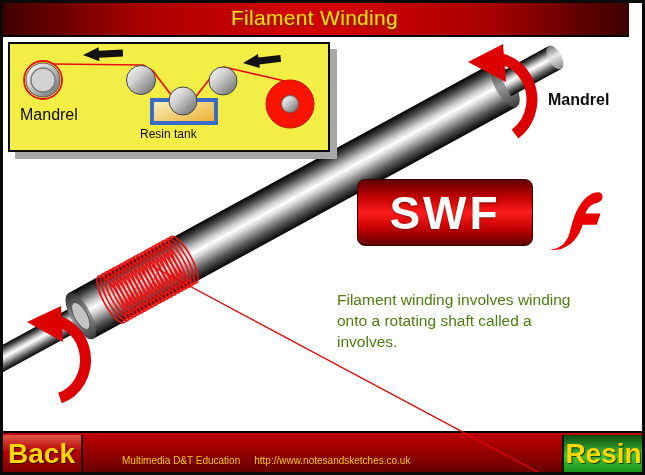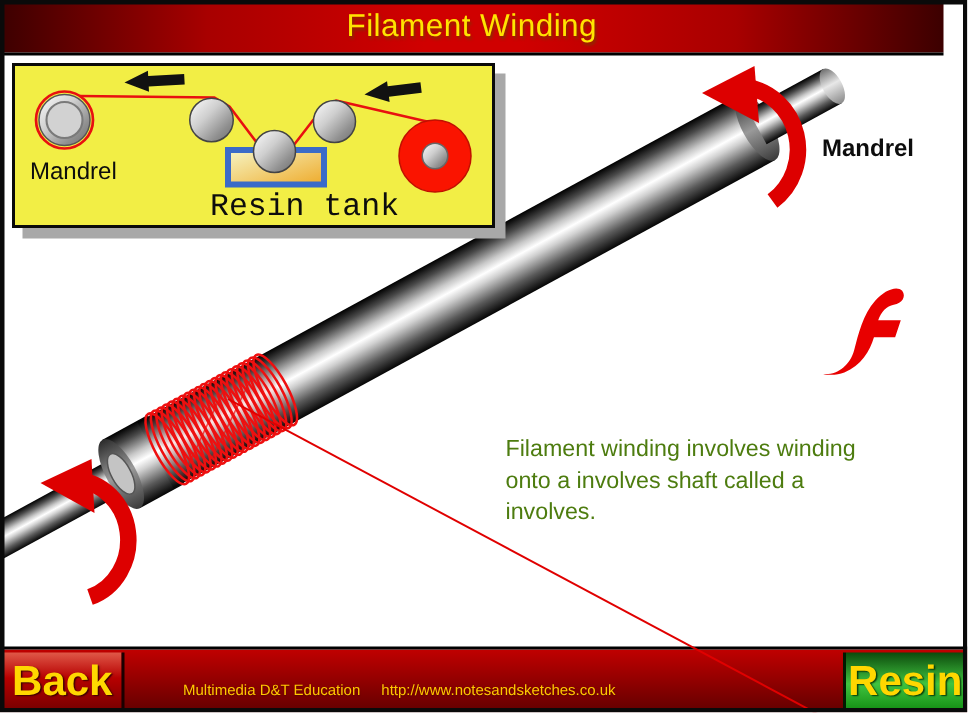--- a/index.html
+++ b/index.html
@@ -24,21 +24,21 @@
   .stage-svg{position:absolute;left:0;top:0;z-index:1;}
   .callout-svg{position:absolute;left:0;top:0;z-index:30;pointer-events:none;}
   
   .inset{
     position:absolute;left:8px;top:42px;width:322px;height:110px;z-index:5;
     background:#f2ee45;border:2px solid #0a0a0a;box-shadow:7px 7px 0 #a8a8a8;
   }
   .inset svg{position:absolute;left:0;top:0;}
   .inset-label{position:absolute;color:#0d0d0d;font-size:16px;}
   .inset-label.mandrel{left:10px;top:62px;}
-  .inset-label.tank{left:130px;top:83px;font-size:21px;font-family:Liberation Mono, monospace;}
+  .inset-label.tank{left:130px;top:83px;font-size:12px;}
   
   .swf-badge{
     position:absolute;left:357px;top:179px;width:176px;height:67px;z-index:8;
     border-radius:8px;border:1px solid #3a0000;
     background:linear-gradient(180deg,#5f0000 0%,#c00000 26%,#ff1c1c 50%,#c00000 76%,#5f0000 100%);
     display:flex;align-items:center;justify-content:center;
   }
   .swf-badge span{
     color:#fff;font-weight:bold;font-size:46px;letter-spacing:3px;
     text-shadow:0 1px 2px rgba(60,0,0,.6);
@@ -196,36 +196,39 @@
         <path d="M0 0 L16 -7 L16 -3.5 L40 -3.5 L40 3.5 L16 3.5 L16 7 Z" fill="#111"></path>
       </g>
       <g transform="translate(235,21) rotate(-7)">
         <path d="M0 0 L16 -7 L16 -3.5 L38 -3.5 L38 3.5 L16 3.5 L16 7 Z" fill="#111"></path>
       </g>
     </svg>
     <div class="inset-label mandrel">Mandrel</div>
     <div class="inset-label tank">Resin tank</div>
   </div>
 
+  <div class="swf-badge">
+    <span>SWF</span>
+  </div>
   <svg class="flash-f" width="70" height="80" viewBox="0 0 70 85">
     <path fill="#e80000" d="M 5 80
       C 15 81 24 74 27 63
       C 30 52 33 38 42 28
       C 48 21 57 17 61 21
       C 64 25 61 30 55 31
       C 50 32 46 36 44 42
       L 60 42 L 56 54 L 41 54
       C 38 64 32 74 20 79
       C 15 81 9 81 5 80 Z"></path>
   </svg>
 
   <div class="mandrel-label">Mandrel</div>
   <div class="description">
     <div>Filament winding involves winding</div>
-    <div>onto a involves shaft called a</div>
+    <div>onto a rotating shaft called a</div>
     <div>involves.</div>
   </div>
 
   <div class="footer">
     <div class="btn back">Back</div>
     <div class="credit-wrap">
       <span>Multimedia D&amp;T Education</span>
       <span>http://www.notesandsketches.co.uk</span>
     </div>
     <div class="btn next">Resin</div>

